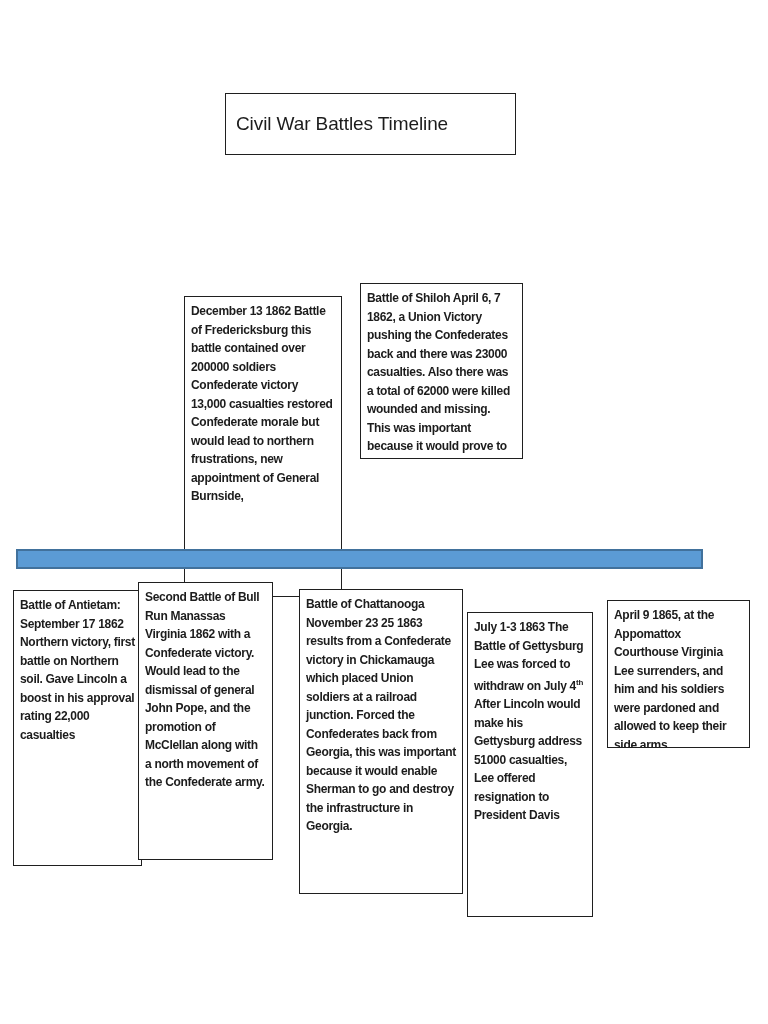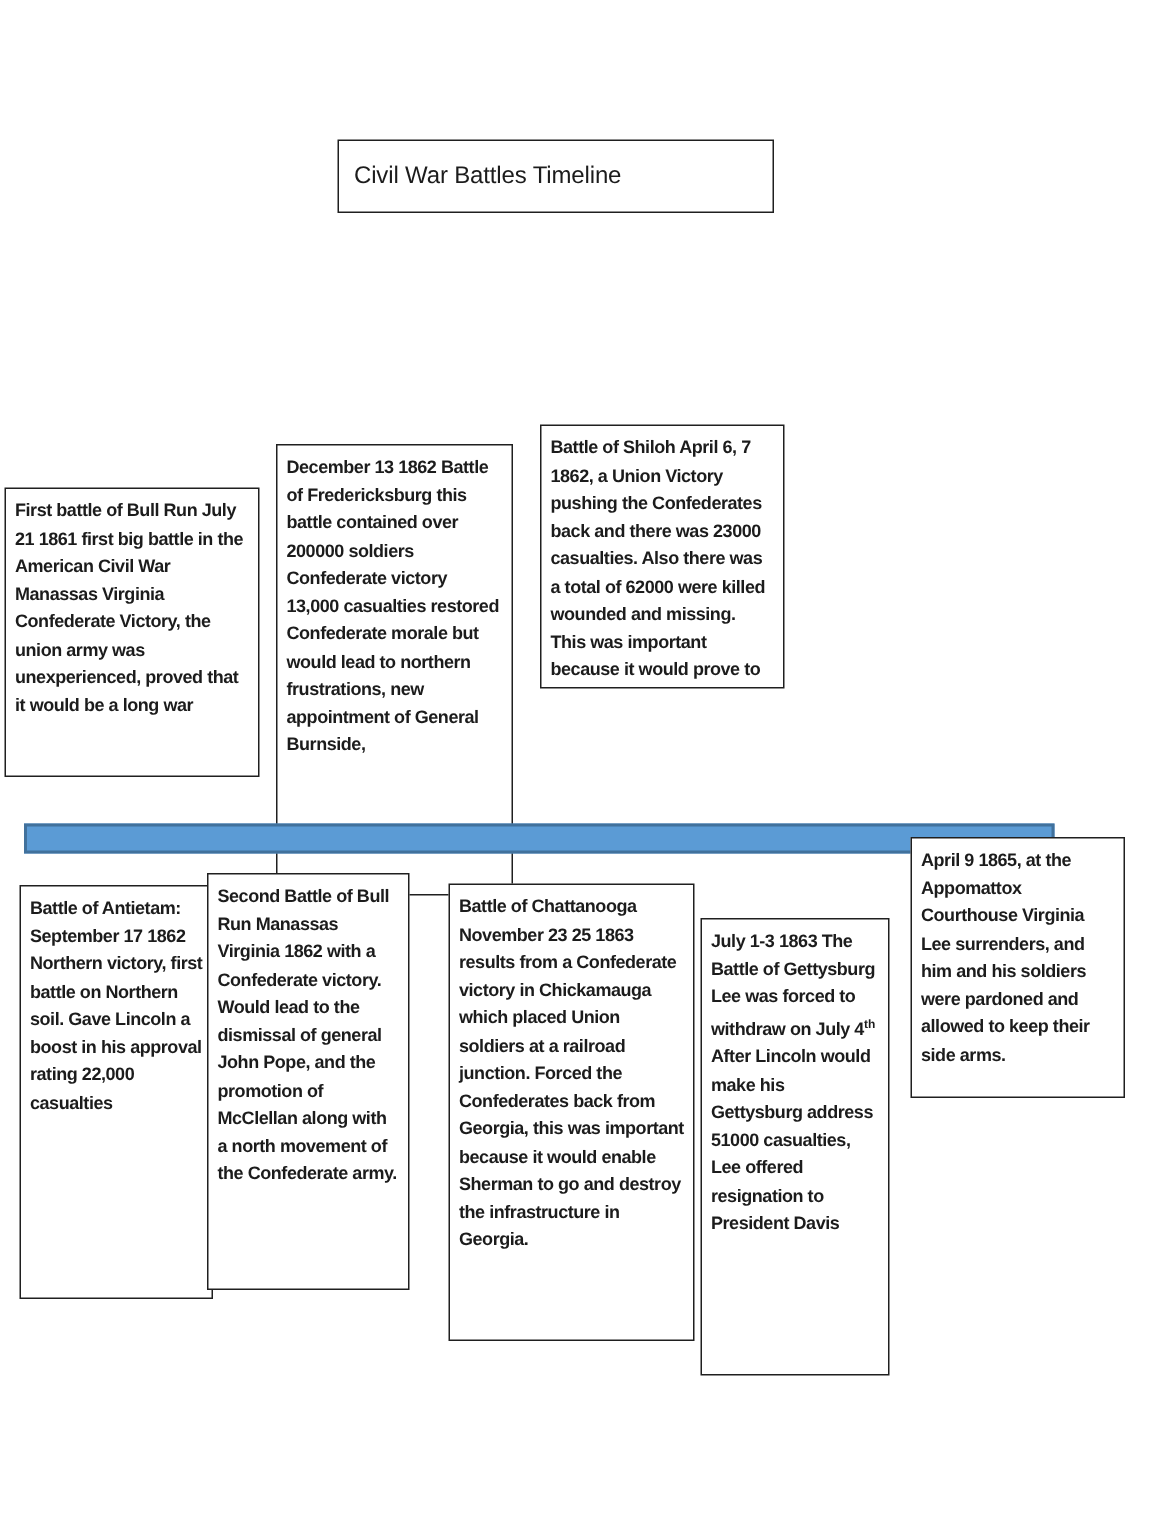--- a/index.html
+++ b/index.html
@@ -6,28 +6,28 @@
   .page {
     position: relative;
     width: 768px;
     height: 1024px;
     background: #ffffff;
     overflow: hidden;
     font-family: "Liberation Sans", sans-serif;
   }
   .titlebox {
     position: absolute;
-    left: 225px; top: 93px; width: 291px; height: 49px;
+    left: 225px; top: 93px; width: 291px; height: 62px;
     border: 1px solid #1f1f1f;
     box-sizing: border-box;
     background: #ffffff;
     display: flex;
     align-items: center;
     padding-left: 10px;
-    font-size: 16px;
+    font-size: 19px;
     font-weight: 400;
     color: #1c1c1c;
     letter-spacing: -0.1px;
   }
   .box {
     position: absolute;
     border: 1px solid #1f1f1f;
     box-sizing: border-box;
     background: #ffffff;
     color: #1c1c1c;
@@ -49,34 +49,31 @@
   
   .b-bullrun        { left: 3px;   top: 325px; width: 170px; height: 193px; }
   .b-fredericksburg { left: 184px; top: 272px; width: 158px; height: 301px; margin-top: 24px; }
   .b-shiloh         { left: 360px; top: 283px; width: 163px; height: 176px; }
   .b-sherman        { left: 545px; top: 315px; width: 172px; height: 202px; }
   
   .b-antietam       { left: 13px;  top: 590px; width: 129px; height: 276px; }
   .b-secondbullrun  { left: 138px; top: 582px; width: 135px; height: 278px; }
   .b-chattanooga    { left: 299px; top: 589px; width: 164px; height: 305px; }
   .b-gettysburg     { left: 467px; top: 612px; width: 126px; height: 305px; }
-  .b-appomattox     { left: 607px; top: 558px; width: 143px; height: 174px; }
+  .b-appomattox     { left: 607px; top: 600px; width: 143px; height: 148px; }
 </style>
 </head>
 <body>
 
 <div class="page">
 
   <div class="titlebox">
     <span>Civil War Battles Timeline</span>
   </div>
 
-  <div class="box b-bullrun">
-    <span>First battle of Bull Run July 21 1861 first big battle in the American Civil War Manassas Virginia Confederate Victory, the union army was unexperienced, proved that it would be a long war</span>
-  </div>
 
   <div class="box b-fredericksburg">
     <span>December 13 1862 Battle of Fredericksburg this battle contained over 200000 soldiers Confederate victory 13,000 casualties restored Confederate morale but would lead to northern frustrations, new appointment of General Burnside,</span>
   </div>
 
   <div class="box b-shiloh">
     <span>Battle of Shiloh April 6, 7 1862, a Union Victory pushing the Confederates back and there was 23000 casualties. Also there was a total of 62000 were killed wounded and missing. This was important because it would prove to both sides that the war would be long and costly.</span>
   </div>
 
 

